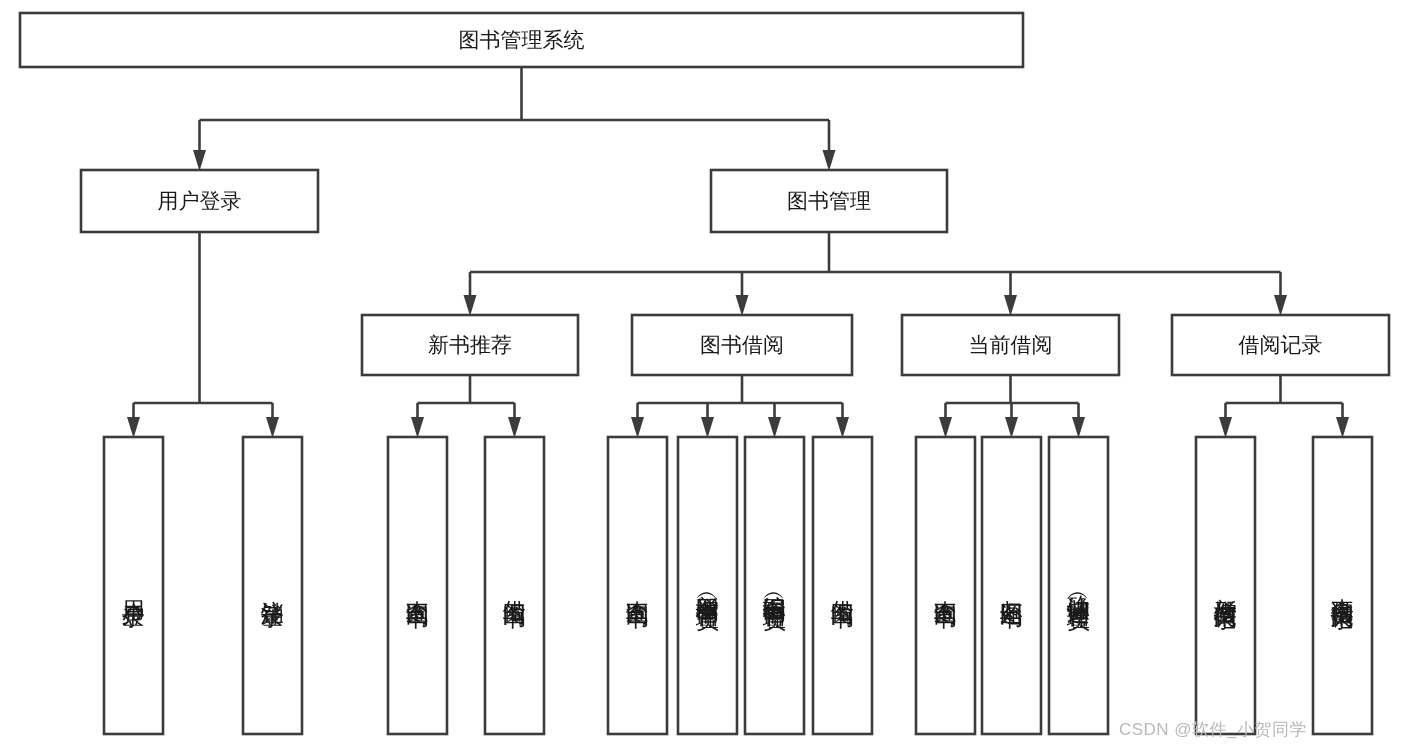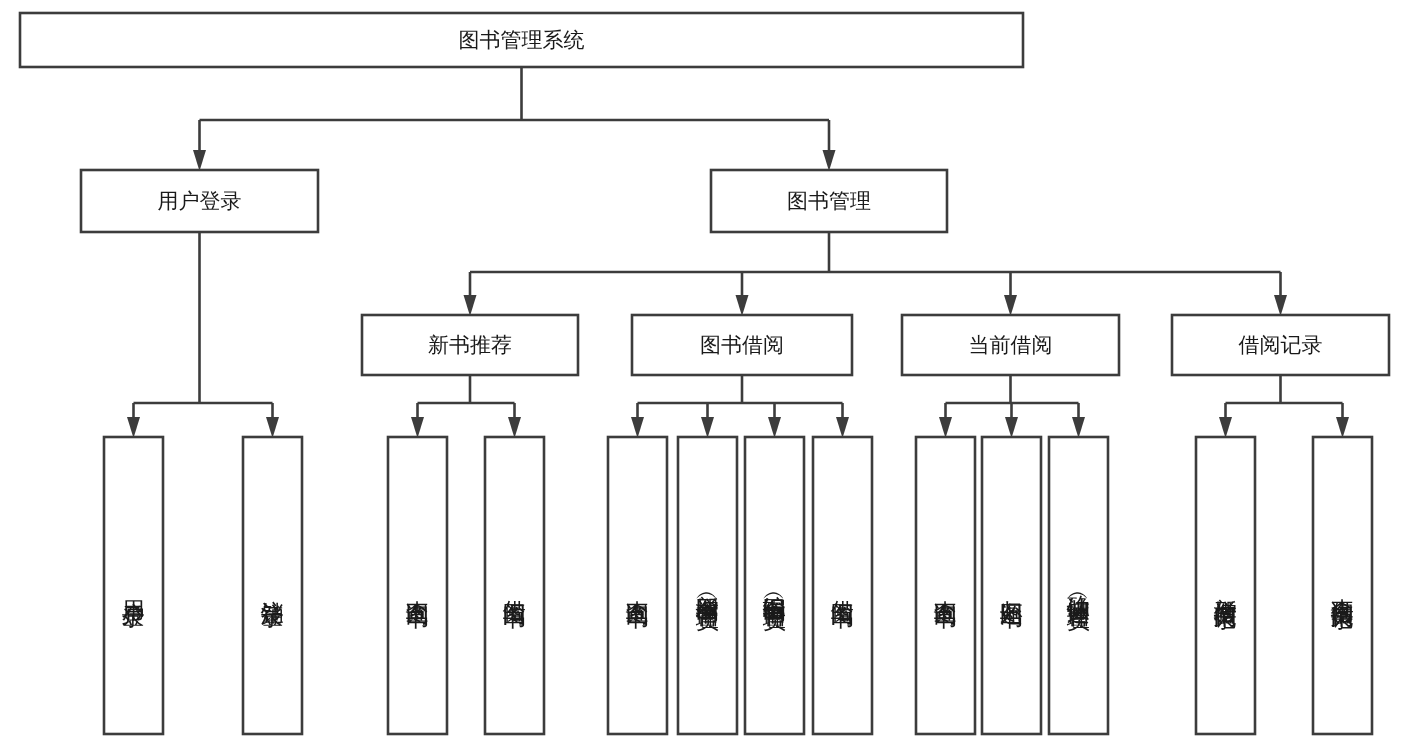--- a/index.html
+++ b/index.html
@@ -220,13 +220,14 @@
         <span class="vtext">确认归还（管理员）</span>
       </div>
       <div class="vtext-wrap" style="left: 1196px; top: 437px; width: 59px; height: 297px;">
         <span class="vtext">新增借阅记录</span>
       </div>
       <div class="vtext-wrap" style="left: 1313px; top: 437px; width: 59px; height: 297px;">
         <span class="vtext">查询借阅记录</span>
       </div>
     </div>
 
+  <div class="watermark">CSDN @软件_小贺同学</div>
 </div>
 
 </body></html>

